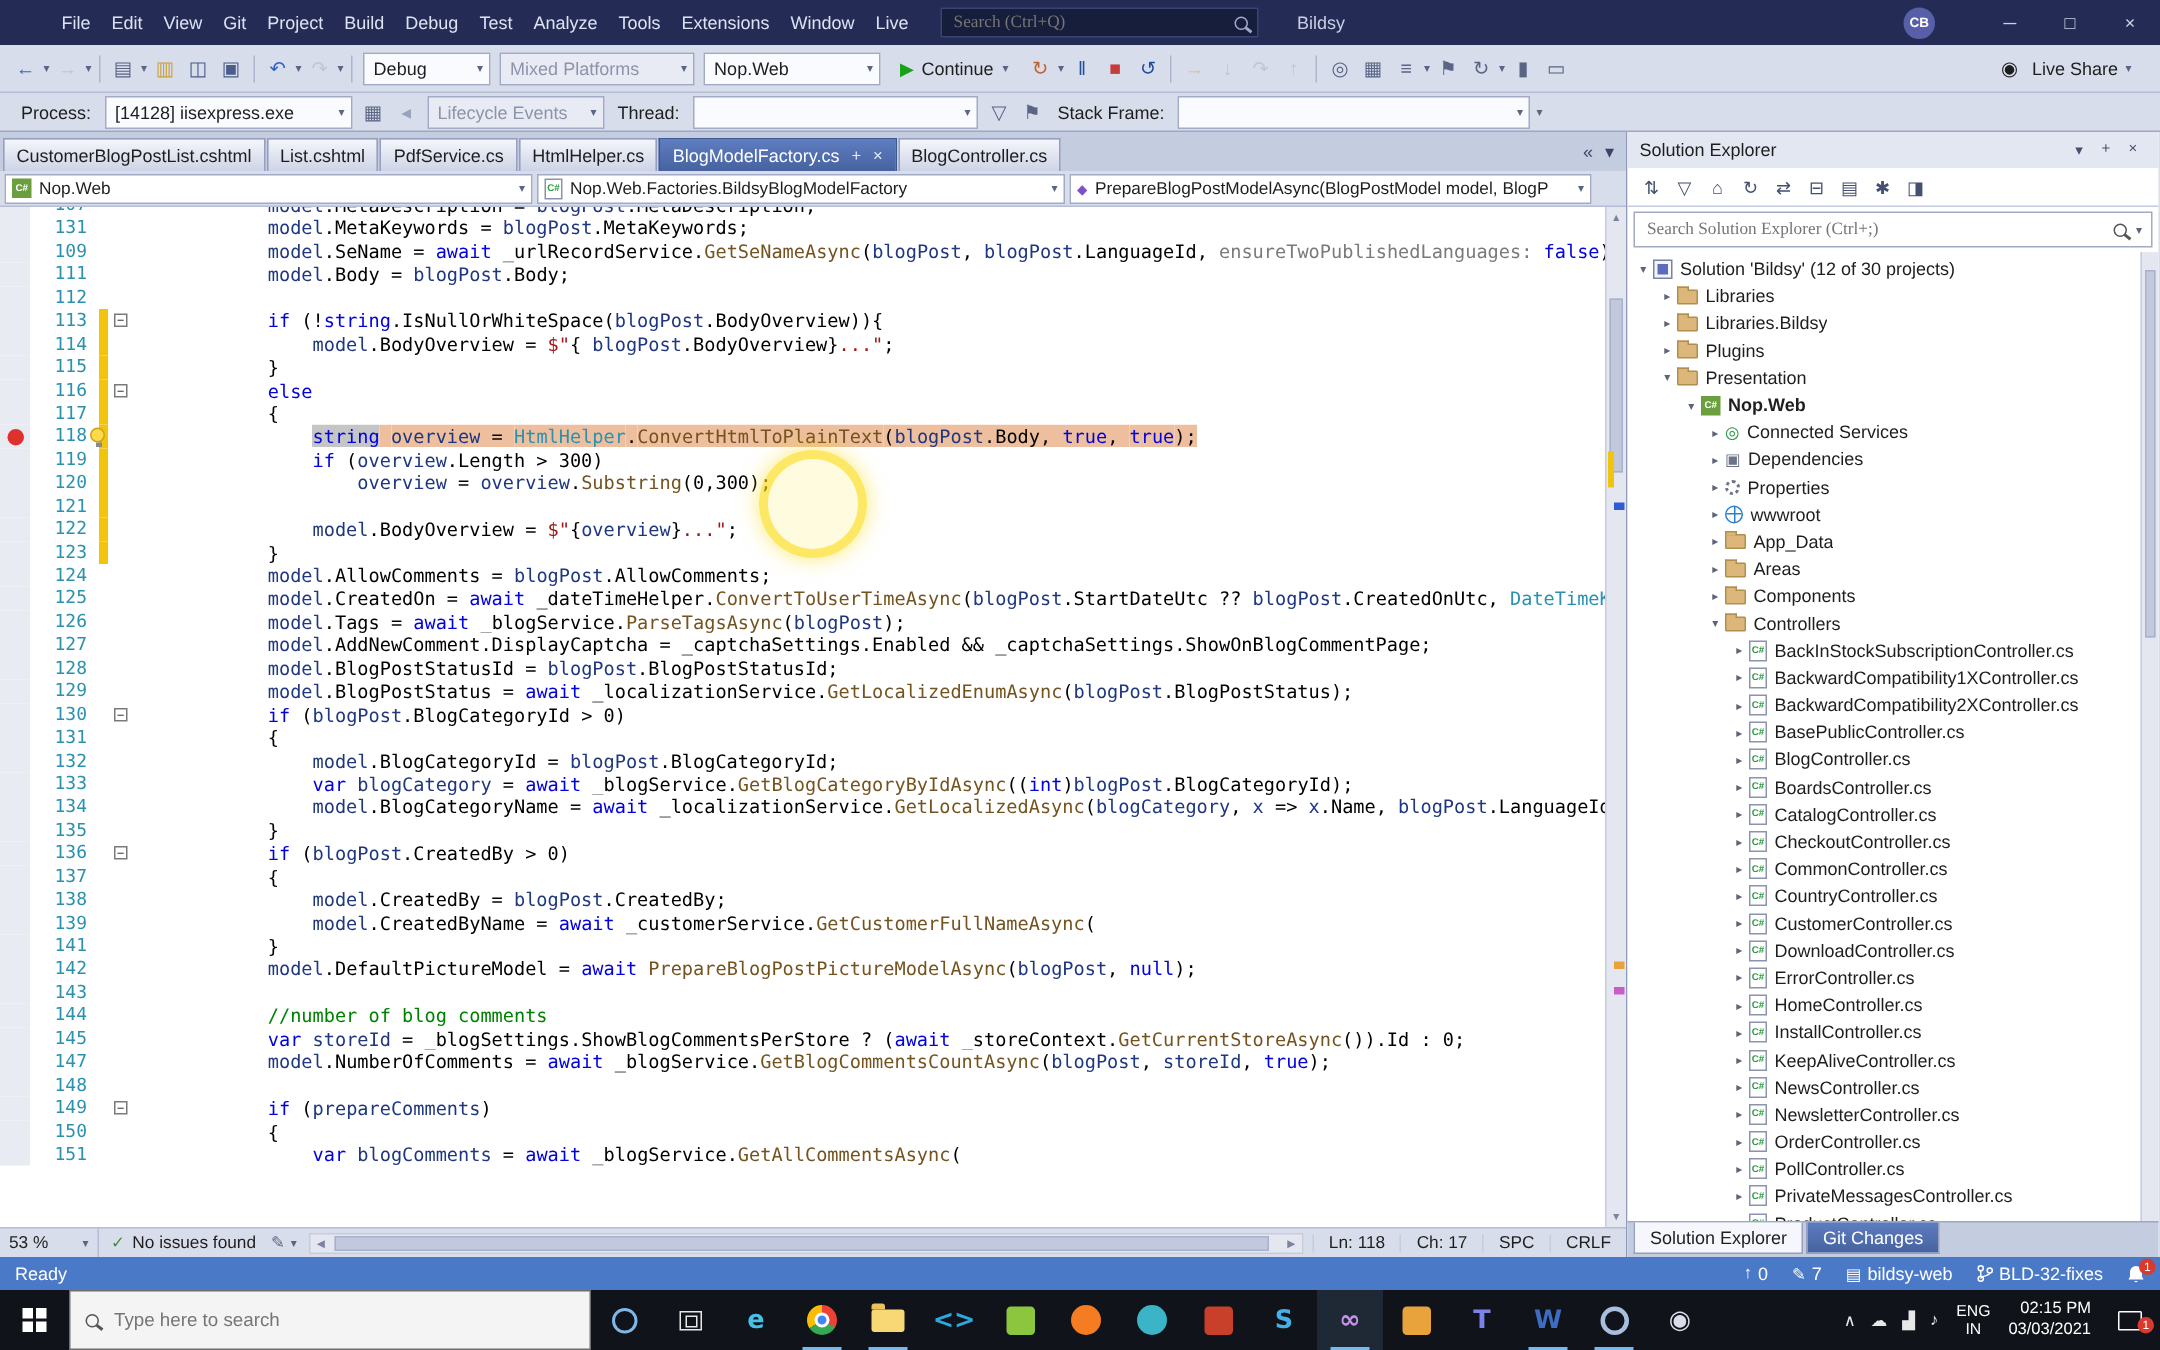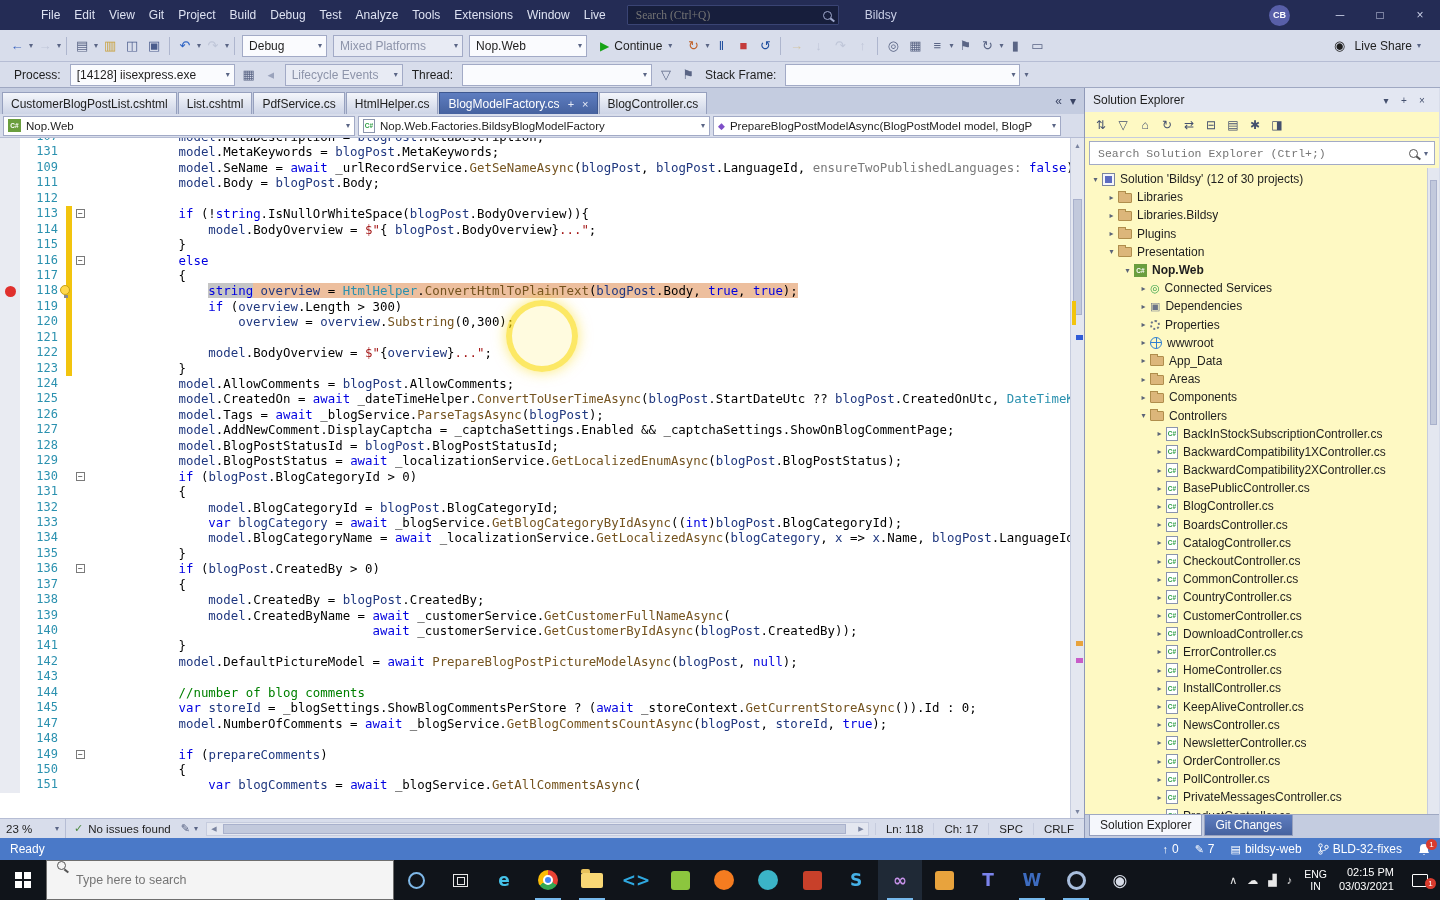--- a/index.html
+++ b/index.html
@@ -84,28 +84,28 @@
   .issues{display:flex;align-items:center;gap:5px;padding:0 8px}
   .chk{color:#4C8A3F;font-size:11px}
   .mini-ic{color:#5A6585;font-size:11px;margin:0 2px}
   .hscroll{flex:1;height:14px;background:#E4E7F0;border:1px solid #C6CCDE;margin:0 6px;position:relative}
   .hs-thumb{position:absolute;left:16px;right:22px;top:1px;bottom:1px;background:#C2C9DC;border:1px solid #A9B1CC}
   .hs-ar{position:absolute;top:0;bottom:0;width:14px;display:flex;align-items:center;justify-content:center;font-size:7px;color:#7A84A0}
   .hs-ar.r{right:0}
   .est-lbl{padding:0 10px;border-left:1px solid #C6CCDE;white-space:nowrap}
 
   
-  .sepanel{width:354px;background:#fef9c3;display:flex;flex-direction:column;flex:0 0 auto}
+  .sepanel{width:354px;background:#ffffff;display:flex;flex-direction:column;flex:0 0 auto}
   .se-header{height:24px;display:flex;align-items:center;padding:0 8px;background:#E3E7F2}
   .se-title{flex:1}
   .se-hicon{width:18px;text-align:center;color:#44506E;font-size:10px}
   .se-toolbar{height:26px;display:flex;align-items:center;padding:0 6px;gap:2px;border-bottom:1px solid #C6CCDE}
   .se-tb-icon{width:20px;height:20px;display:flex;align-items:center;justify-content:center;color:#44506E;font-size:12px}
   .se-search{height:24px;display:flex;align-items:center;margin:3px 4px;background:#fff;border:1px solid #A2AAC6;padding:0 6px;gap:6px}
-  .se-search input{flex:1;border:none;outline:none;font-size:11.5px;color:#555;font-family:Liberation Mono, monospace}
+  .se-search input{flex:1;border:none;outline:none;font-size:11.5px;color:#555;font-family:Liberation Serif, serif}
   .se-tree{flex:1;overflow:hidden;position:relative;padding-top:2px}
   .trow{height:18.2px;display:flex;align-items:center;white-space:nowrap}
   .tarrow{width:13px;font-size:8px;color:#5B6478;text-align:center;flex:0 0 auto}
   .tlabel{margin-left:5px;font-size:12px;overflow:hidden;text-overflow:ellipsis}
   .tbold{font-weight:bold}
   .i-folder{width:14px;height:10px;background:#DCB67A;border:1px solid #B08E4C;border-radius:1px;position:relative;flex:0 0 auto;margin-top:1px}
   .i-folder:before{content:"";position:absolute;top:-3px;left:-1px;width:6px;height:2px;background:#DCB67A;border:1px solid #B08E4C;border-bottom:none}
   .i-cs{width:12px;height:14px;background:#fff;border:1px solid #8A94AC;font-size:6.5px;color:#2E9E44;display:flex;align-items:center;justify-content:center;flex:0 0 auto;font-weight:bold;font-family:"Liberation Sans",sans-serif}
   .i-proj{width:13px;height:13px;background:#6A9E3E;color:#fff;font-size:6.5px;display:flex;align-items:center;justify-content:center;font-weight:bold;flex:0 0 auto}
   .i-sol{width:13px;height:13px;background:#F5F6FA;border:1px solid #7A84A0;position:relative;flex:0 0 auto}
@@ -127,21 +127,21 @@
   .sb-right{margin-left:auto;display:flex;align-items:center;gap:16px}
   .sb-item{display:flex;align-items:center;gap:4px;position:relative}
   .sb-glyph{font-size:11px}
   .badge{background:#D83B2E;border-radius:50%;width:11px;height:11px;font-size:8px;display:flex;align-items:center;justify-content:center;position:absolute;top:-4px;right:-7px;color:#fff}
 
   
   .taskbar{height:40px;background:#10141A;display:flex;align-items:stretch;flex:0 0 auto}
   .start{width:46px;display:flex;align-items:center;justify-content:center}
   .winlogo{display:grid;grid-template-columns:7px 7px;grid-gap:1.5px}
   .winlogo span{width:7px;height:7px;background:#fff}
-  .tsearch{width:348px;background:#F4F4F4;display:flex;padding:0 10px;gap:8px;border:1px solid #6E6E6E}
+  .tsearch{width:348px;background:#F4F4F4;display:flex;align-items:center;padding:0 10px;gap:8px;border:1px solid #6E6E6E}
   .tsearch input{flex:1;border:none;outline:none;background:transparent;font-size:12.5px;color:#555;font-family:inherit}
   .tslot{width:44px;display:flex;align-items:center;justify-content:center;position:relative}
   .cortana-ic{width:17px;height:17px;border-radius:50%;border:2px solid #7FB8E8}
   .tv-ic{width:15px;height:13px;border:1.5px solid #E8E8E8;position:relative}
   .tv-ic:after{content:"";position:absolute;left:3px;top:2px;width:6px;height:6px;border:1.5px solid #E8E8E8}
   .tapp{width:44px;display:flex;align-items:center;justify-content:center;position:relative}
   .tapp.running:after{content:"";position:absolute;bottom:0;left:9px;right:9px;height:2px;background:#76B9ED}
   .tapp.active{background:#1F2936}
   .glyph-ic{font-size:17px;font-weight:bold;font-family:"DejaVu Sans",sans-serif}
   .circ-ic{width:20px;height:20px;border-radius:50%}
@@ -561,27 +561,20 @@
             </div>
             <div class="cl">
               <span class="cl-bp"></span>
               <span class="cl-num">139</span>
               <span class="cl-chg"></span>
               <span class="cl-fold"></span>
               <span class="cl-code"><span class="c-p">                </span><span class="c-l">model</span><span class="c-p">.CreatedByName = </span><span class="c-k">await</span><span class="c-p"> _customerService.</span><span class="c-m">GetCustomerFullNameAsync</span><span class="c-p">(</span></span>
             </div>
             <div class="cl">
               <span class="cl-bp"></span>
-              <span class="cl-num">140</span>
-              <span class="cl-chg"></span>
-              <span class="cl-fold"></span>
-              <span class="cl-code"><span class="c-p">                                      </span><span class="c-k">await</span><span class="c-p"> _customerService.</span><span class="c-m">GetCustomerByIdAsync</span><span class="c-p">(</span><span class="c-l">blogPost</span><span class="c-p">.CreatedBy));</span></span>
-            </div>
-            <div class="cl">
-              <span class="cl-bp"></span>
               <span class="cl-num">141</span>
               <span class="cl-chg"></span>
               <span class="cl-fold"></span>
               <span class="cl-code"><span class="c-p">            }</span></span>
             </div>
             <div class="cl">
               <span class="cl-bp"></span>
               <span class="cl-num">142</span>
               <span class="cl-chg"></span>
               <span class="cl-fold"></span>
@@ -653,21 +646,21 @@
           <div class="vs-mark" style="top:29%;background:#2F5BD7"></div>
           <div class="vs-mark" style="top:74%;background:#E8A33D"></div>
           <div class="vs-mark" style="top:76.5%;background:#C85CC8"></div>
           <div class="vs-arrow bottom">▼</div>
         </div>
         <div class="click-ring"></div>
       </div>
 
       <div class="estatus">
         <div class="zoombox">
-          <span>23 %</span>
+          <span>53 %</span>
           <span class="cc">▾</span>
         </div>
         <div class="issues">
           <span class="chk">✓</span>
           <span>No issues found</span>
         </div>
         <span class="mini-ic">✎</span>
         <span class="mini-ic" style="font-size:8px">▾</span>
         <div class="hscroll">
           <span class="hs-ar">◀</span>

